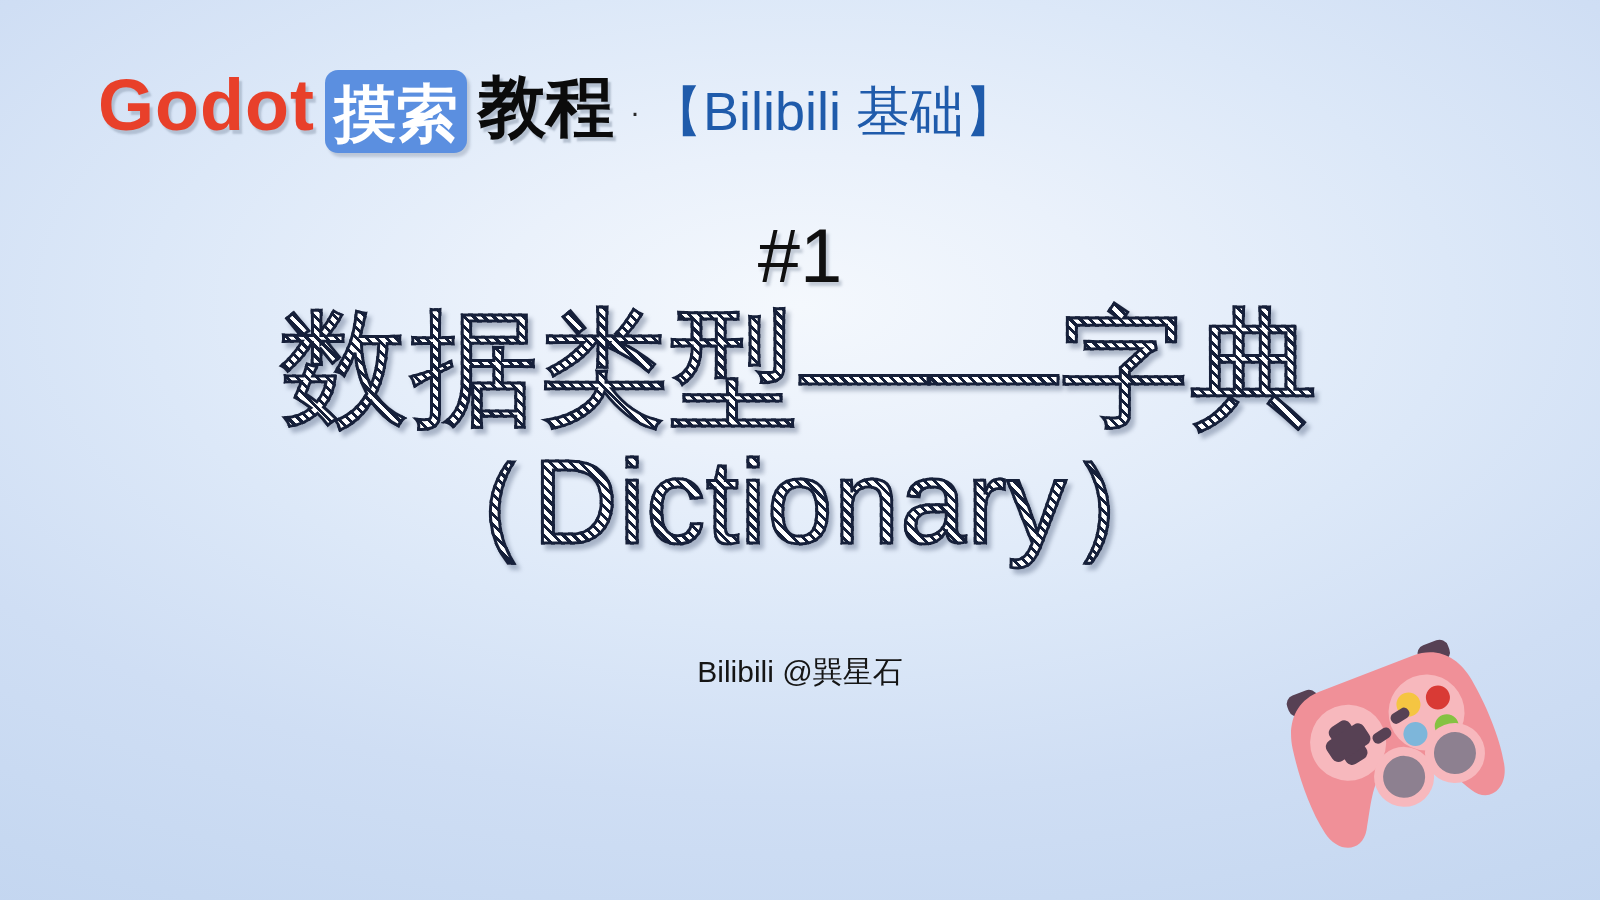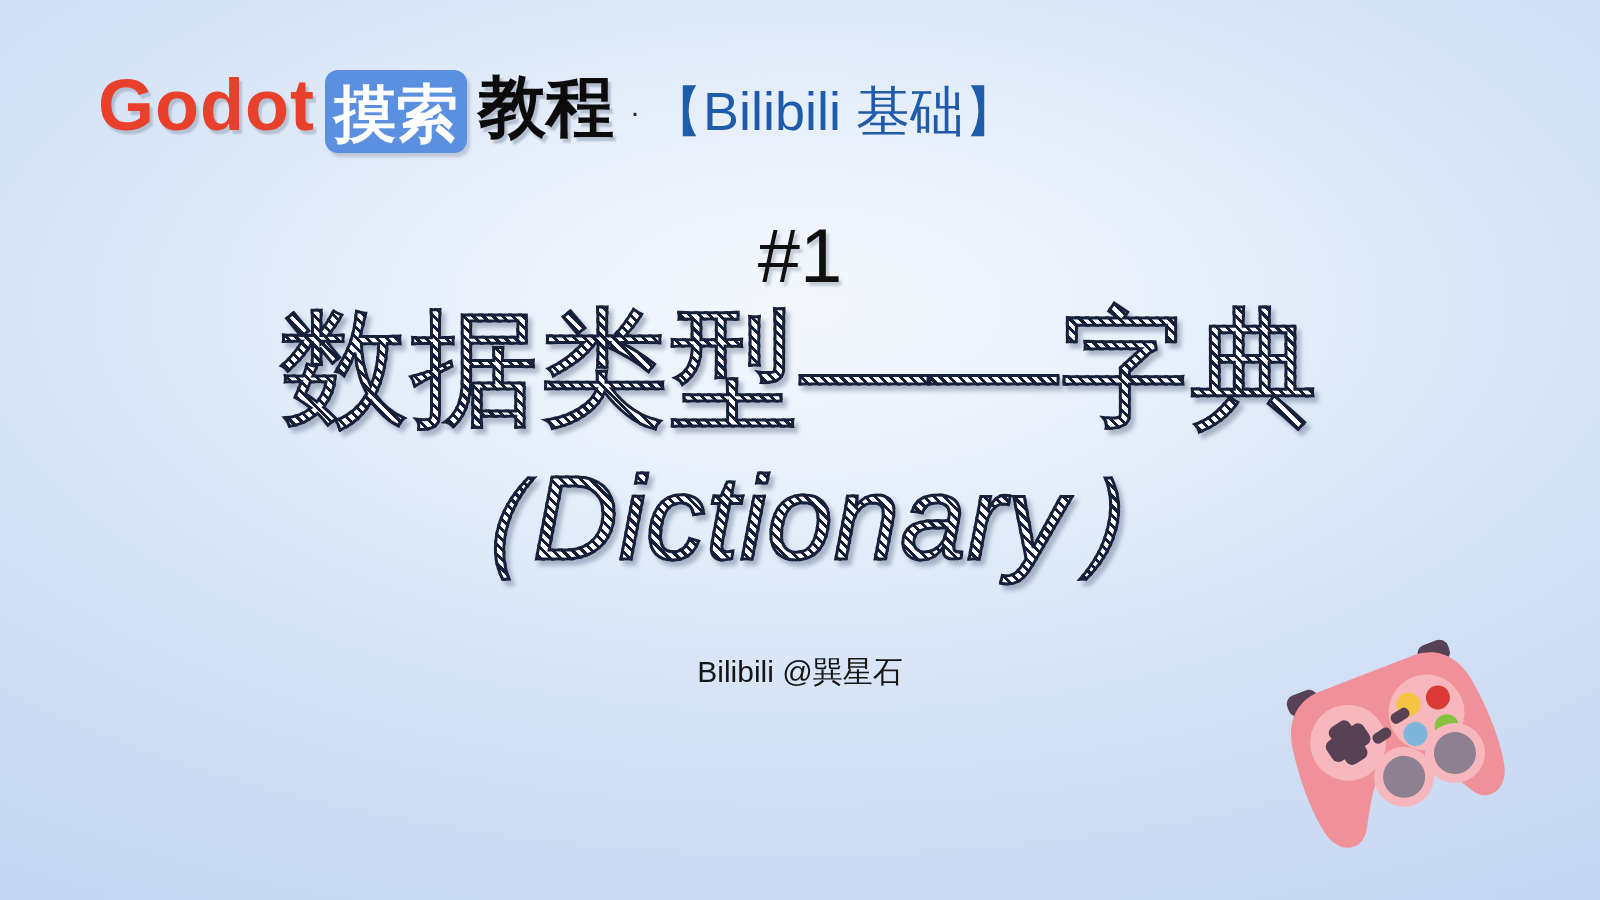--- a/index.html
+++ b/index.html
@@ -107,25 +107,24 @@
     filter: drop-shadow(4px 5px 2px rgba(80,95,125,0.40));
     white-space: nowrap;
   }
   #title-cn {
     top: 296px;
     font-size: 128px;
     letter-spacing: 2px;
     line-height: 1.12;
   }
   #title-en {
-    top: 452px;
+    top: 436px;
     font-size: 118px;
     letter-spacing: 1px;
     line-height: 1.12;
-    font-style: italic;
   }
 
   
   #sign {
     position: absolute;
     left: 0;
     right: 0;
     top: 652px;
     text-align: center;
     font-size: 30px;

